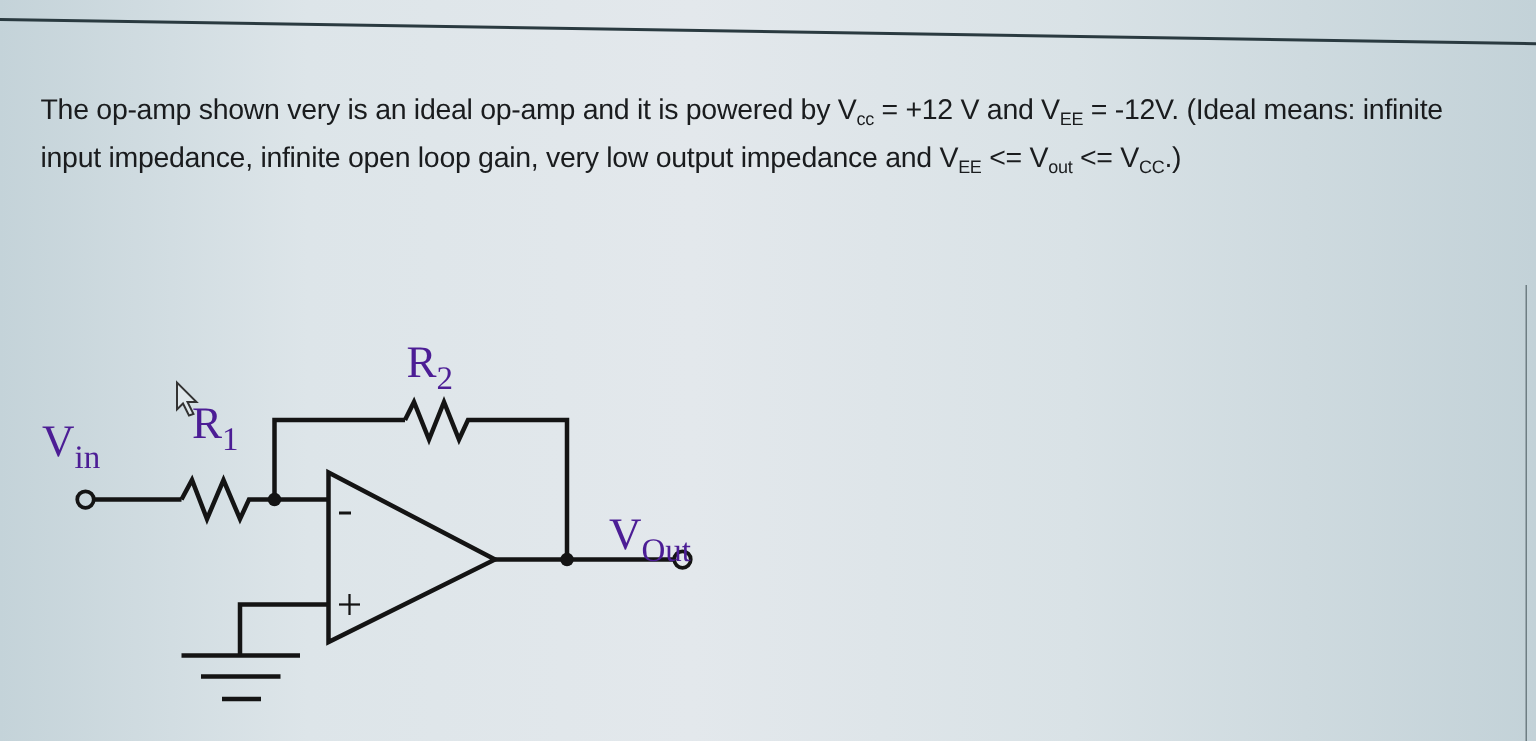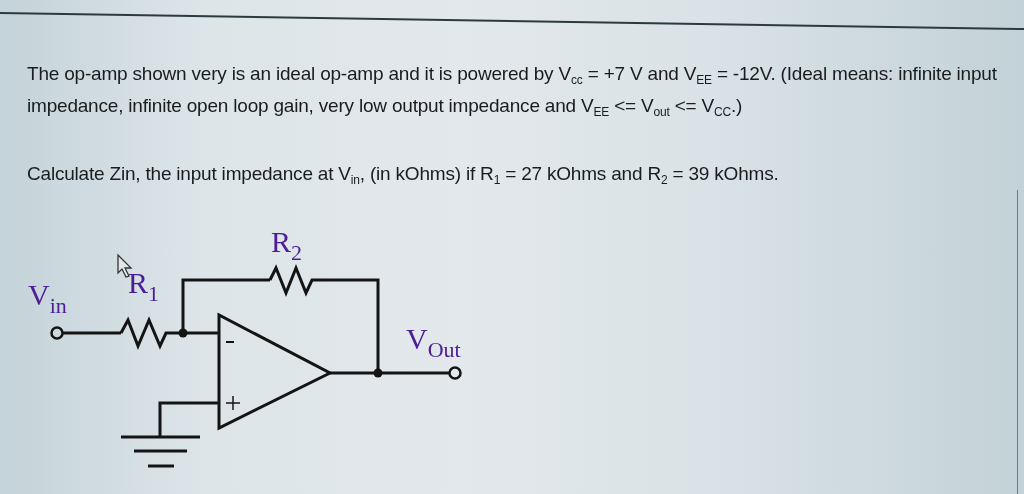--- a/index.html
+++ b/index.html
@@ -32,22 +32,21 @@
   .lbl sub { font-size: 22px; vertical-align: -8px; }
   .cursor { position: absolute; left: 116px; top: 253px; }
 </style>
 </head>
 <body>
 
 <div class="top-rule"></div>
 <div class="right-rule"></div>
 
 <div class="question">
-  <p><span>The op-amp shown very is an ideal op-amp and it is powered by V</span><sub>cc</sub><span> = +7 V and V</span><sub>EE</sub><span> = -12V. (Ideal means: infinite input impedance, infinite open loop gain, very low output impedance and V</span><sub>EE</sub><span> &lt;= V</span><sub>out</sub><span> &lt;= V</span><sub>CC</sub><span>.)</span></p>
-  <p class="para2"><span>Calculate Zin, the input impedance at V</span><sub>in</sub><span>, (in kOhms) if R</span><sub>1</sub><span> = 27 kOhms and R</span><sub>2</sub><span> = 39 kOhms.</span></p>
+  <p><span>The op-amp shown very is an ideal op-amp and it is powered by V</span><sub>cc</sub><span> = +12 V and V</span><sub>EE</sub><span> = -12V. (Ideal means: infinite input impedance, infinite open loop gain, very low output impedance and V</span><sub>EE</sub><span> &lt;= V</span><sub>out</sub><span> &lt;= V</span><sub>CC</sub><span>.)</span></p>
 </div>
 
 <svg class="circuit" width="1024" height="494">
   <g stroke="#141414" stroke-width="3" fill="none" stroke-linejoin="miter">
 
     <line x1="63" y1="333" x2="121" y2="333"></line>
 
     <polyline points="121,333 128,320 138,346 149,320 160,346 166,333 183,333"></polyline>
 
     <line x1="183" y1="333" x2="219" y2="333"></line>
@@ -73,17 +72,17 @@
   <circle cx="183" cy="333" r="4.5" fill="#141414"></circle>
   <circle cx="378" cy="373" r="4.5" fill="#141414"></circle>
 
   <circle cx="57" cy="333" r="5.5" fill="none" stroke="#141414" stroke-width="2.5"></circle>
   <circle cx="455" cy="373" r="5.5" fill="none" stroke="#141414" stroke-width="2.5"></circle>
 </svg>
 
 <div class="lbl" style="left:28px; top:278px;"><span class="big">V</span><sub>in</sub></div>
 <div class="lbl" style="left:128px; top:266px;"><span class="big">R</span><sub>1</sub></div>
 <div class="lbl" style="left:271px; top:225px;"><span class="big">R</span><sub>2</sub></div>
-<div class="lbl" style="left:406px; top:322px;"><span class="big">V</span><sub>Out</sub></div>
+<div class="lbl" style="left:406px; top:340px;"><span class="big">V</span><sub>Out</sub></div>
 
 <svg class="cursor" width="20" height="26">
   <polygon points="2,2 2,20 6,16 10,24 13,23 9,15 15,15" fill="#ffffff" stroke="#333" stroke-width="1.3" fill-opacity="0.3"></polygon>
 </svg>
 
 </body></html>

